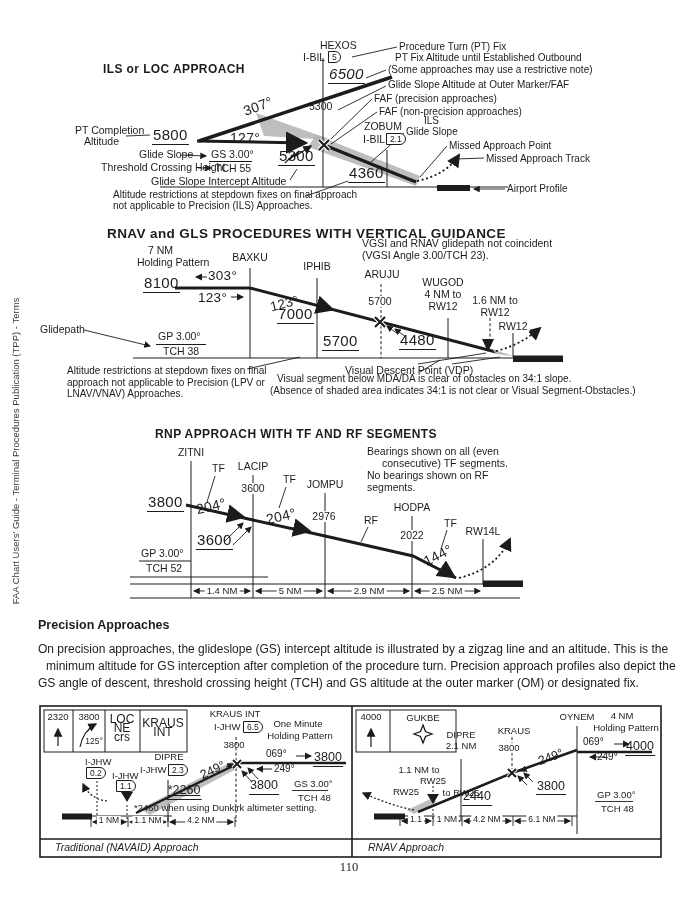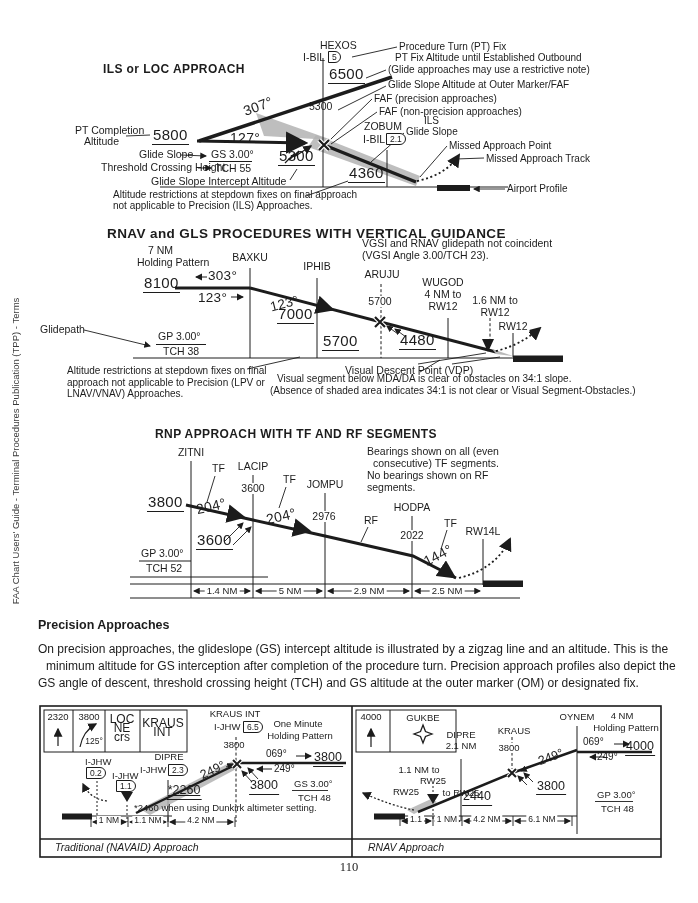--- a/index.html
+++ b/index.html
@@ -216,42 +216,42 @@
   </g>
 </svg>
 
 <div class="vert">FAA Chart Users' Guide - Terminal Procedures Publication (TPP) - Terms</div>
 <div class="p serif c" style="left:349px;top:861px;font-size:12.5px;">110</div>
 
 <div class="p ttl" style="left:103px;top:63px;">ILS or LOC APPROACH</div>
 <div class="p s105" style="left:305px;top:40px;padding-left:15px;">HEXOS</div>
 <div class="p s105" style="left:303px;top:52px;">I-BIL</div>
 <div class="dme" style="left:328px;top:51px;">5</div>
-<div class="p alt" style="left:328px;top:66px;">6500</div>
+<div class="p alt" style="left:328px;top:66px;font-style:italic;">6500</div>
 <div class="p crs" style="left:243px;top:99px;transform:rotate(-20deg);">307°</div>
 <div class="p s105" style="left:309px;top:101px;">5300</div>
 <div class="p s105" style="left:75px;top:125px;">PT Completion</div>
 <div class="p s105" style="left:84px;top:136px;">Altitude</div>
 <div class="p alt" style="left:152px;top:127px;">5800</div>
 <div class="p crs" style="left:230px;top:131px;">127°</div>
 <div class="p s105" style="left:139px;top:149px;">Glide Slope</div>
 <div class="p s105" style="left:211px;top:149px;">GS 3.00°</div>
 <div class="p s105" style="left:101px;top:162px;">Threshold Crossing Height</div>
 <div class="p s105" style="left:215px;top:163px;">TCH 55</div>
 <div class="p alt" style="left:278px;top:148px;">5300</div>
 <div class="p s105" style="left:151px;top:176px;">Glide Slope Intercept Altitude</div>
 <div class="p alt" style="left:348px;top:165px;">4360</div>
 <div class="p s105" style="left:364px;top:121px;">ZOBUM</div>
 <div class="p s105" style="left:363px;top:134px;">I-BIL</div>
 <div class="dme" style="left:386px;top:133px;">2.1</div>
 <div class="p s10" style="left:113px;top:190px;">Altitude restrictions at stepdown fixes on final approach</div>
 <div class="p s10" style="left:113px;top:201px;">not applicable to Precision (ILS) Approaches.</div>
 <div class="p s10" style="left:399px;top:42px;">Procedure Turn (PT) Fix</div>
 <div class="p s10" style="left:395px;top:53px;">PT Fix Altitude until Established Outbound</div>
-<div class="p s10" style="left:388px;top:64.5px;">(Glide approaches may use a restrictive note)</div>
+<div class="p s10" style="left:388px;top:64.5px;">(Some approaches may use a restrictive note)</div>
 <div class="p s10" style="left:388px;top:80px;">Glide Slope Altitude at Outer Marker/FAF</div>
 <div class="p s10" style="left:374px;top:93.5px;">FAF (precision approaches)</div>
 <div class="p s10" style="left:379px;top:106.5px;">FAF (non-precision approaches)</div>
 <div class="p s10" style="left:424px;top:115.5px;">ILS</div>
 <div class="p s10" style="left:406px;top:127px;">Glide Slope</div>
 <div class="p s10" style="left:449px;top:140.5px;">Missed Approach Point</div>
 <div class="p s10" style="left:486px;top:153.5px;">Missed Approach Track</div>
 <div class="p s10" style="left:507px;top:183.5px;">Airport Profile</div>
 
 <div class="p ttl" style="left:107px;top:227px;font-size:13.5px;">RNAV and GLS PROCEDURES WITH VERTICAL GUIDANCE</div>
@@ -281,21 +281,21 @@
 <div class="p alt" style="left:322px;top:333px;">5700</div>
 <div class="p s105" style="left:345px;top:364.5px;">Visual Descent Point (VDP)</div>
 <div class="p s10" style="left:277px;top:373.5px;">Visual segment below MDA/DA is clear of obstacles on 34:1 slope.</div>
 <div class="p s10" style="left:270px;top:385.5px;">(Absence of shaded area indicates 34:1 is not clear or Visual Segment-Obstacles.)</div>
 <div class="p s10" style="left:67px;top:366px;">Altitude restrictions at stepdown fixes on final</div>
 <div class="p s10" style="left:67px;top:377.5px;">approach not applicable to Precision (LPV or</div>
 <div class="p s10" style="left:67px;top:389px;">LNAV/VNAV) Approaches.</div>
 
 <div class="p ttl" style="left:155px;top:428px;">RNP APPROACH WITH TF AND RF SEGMENTS</div>
 <div class="p s105" style="left:367px;top:446px;">Bearings shown on all (even</div>
-<div class="p s105" style="left:373px;top:458px;">consecutive) TF segments.</div>
+<div class="p s105" style="left:382px;top:458px;">consecutive) TF segments.</div>
 <div class="p s105" style="left:367px;top:470px;">No bearings shown on RF</div>
 <div class="p s105" style="left:367px;top:482px;">segments.</div>
 <div class="p s105 c" style="left:191px;top:447px;">ZITNI</div>
 <div class="p s105 c" style="left:253px;top:461px;">LACIP</div>
 <div class="p s105 c" style="left:325px;top:479px;">JOMPU</div>
 <div class="p s105 c" style="left:412px;top:502px;">HODPA</div>
 <div class="p s105 c" style="left:483px;top:525.5px;">RW14L</div>
 <div class="p s105" style="left:212px;top:463px;">TF</div>
 <div class="p s105" style="left:283px;top:474px;">TF</div>
 <div class="p s105" style="left:364px;top:514.5px;">RF</div>

